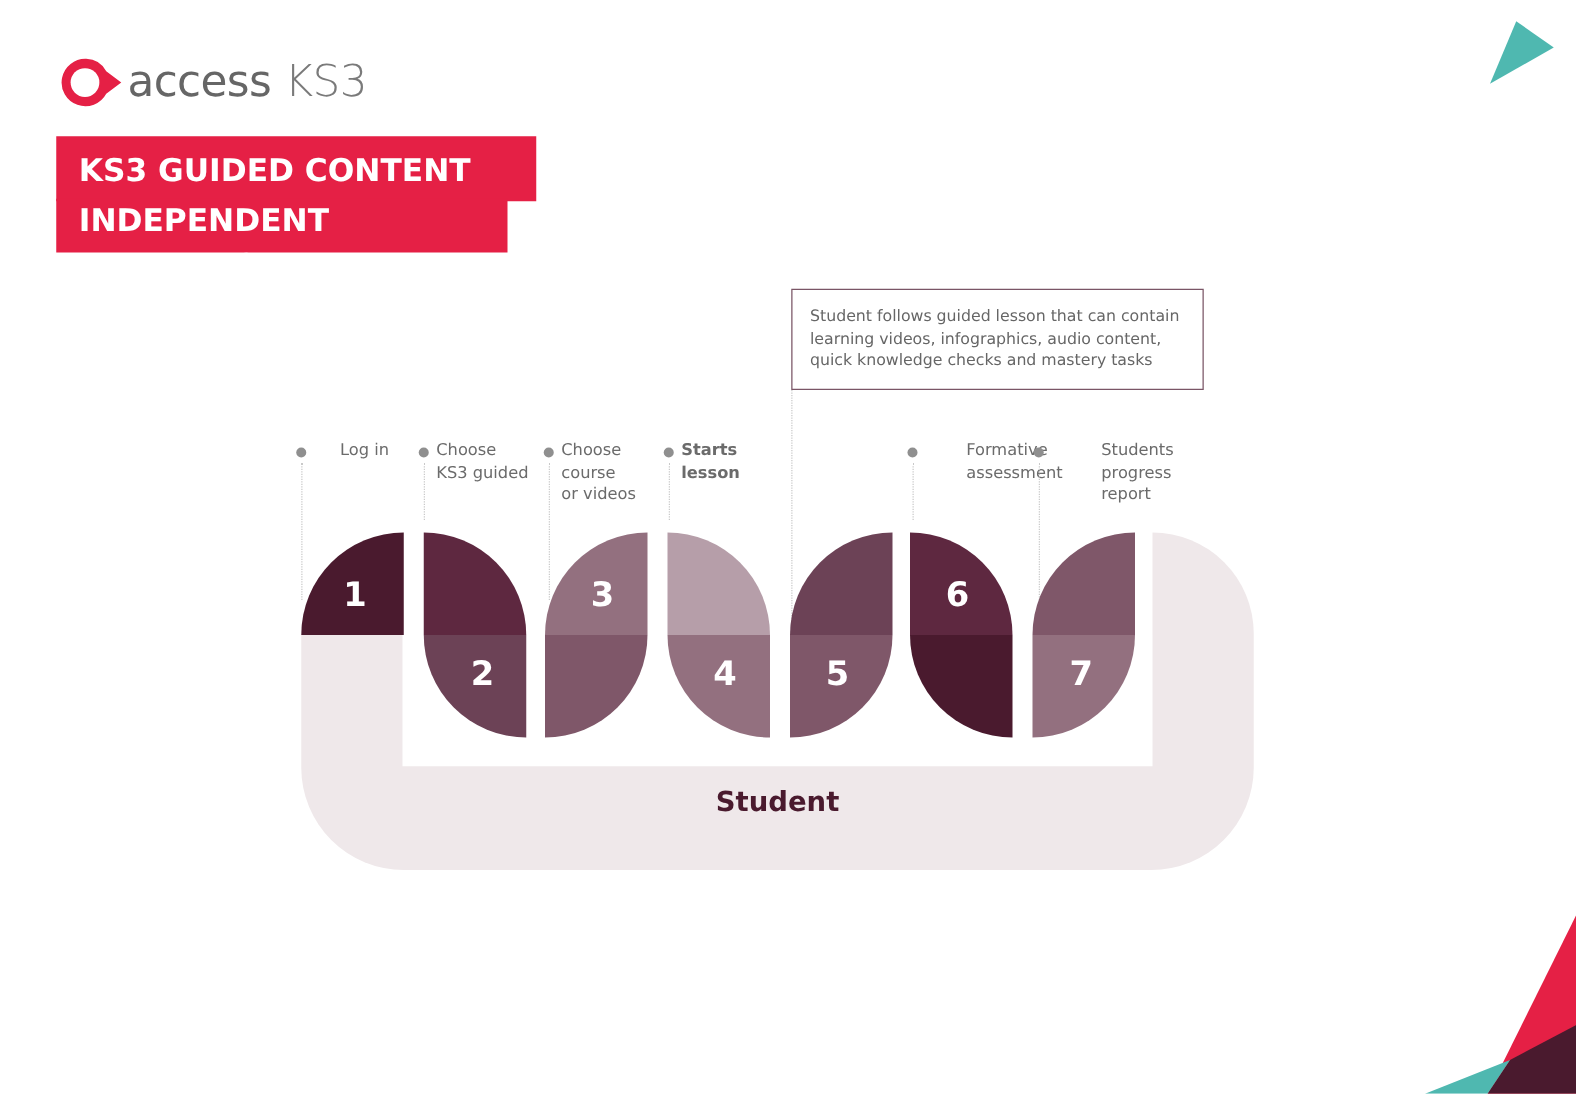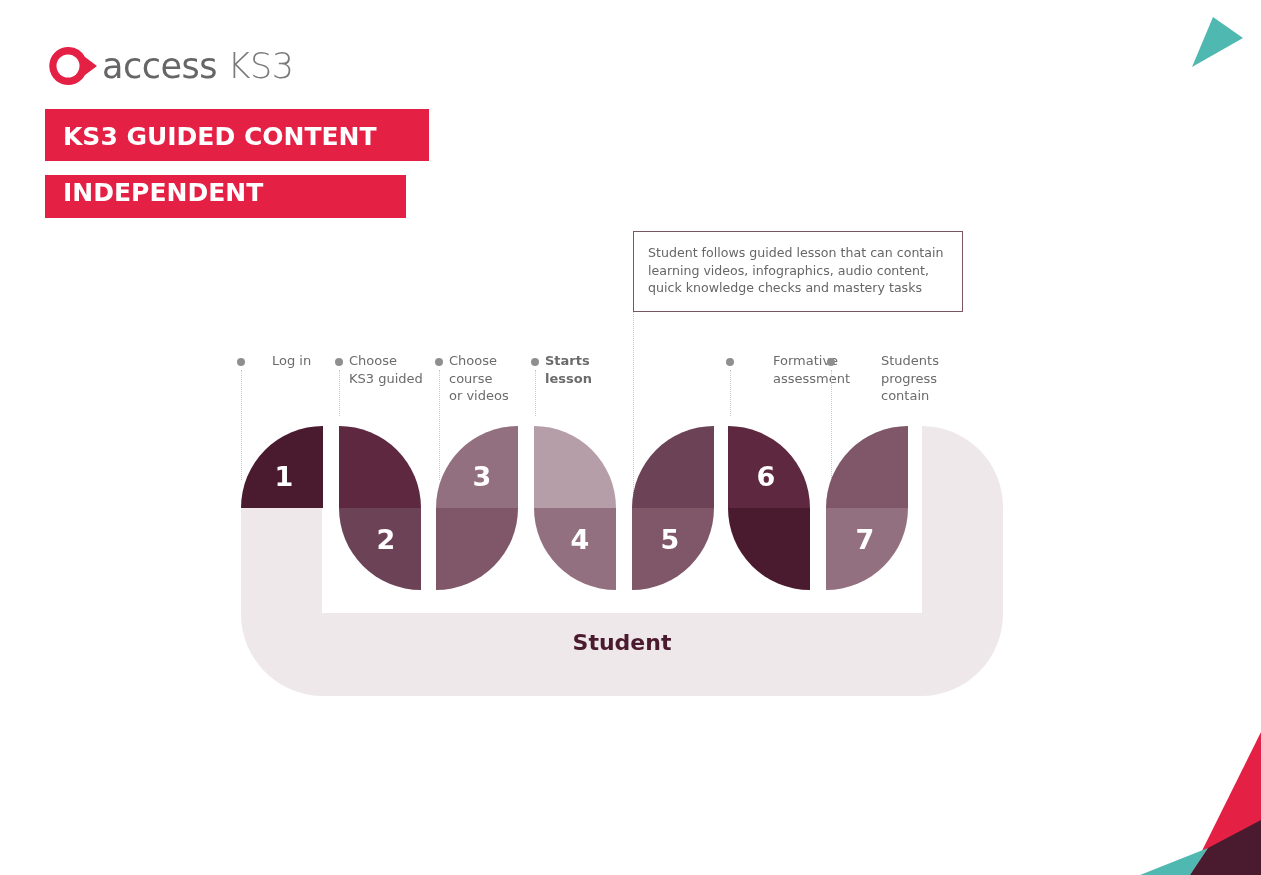--- a/index.html
+++ b/index.html
@@ -26,21 +26,21 @@
   <div class="logo-mark">
     <svg width="52" height="44" viewBox="0 0 52 44">
       <path d="M22 3 A19 19 0 1 0 38 31 L50 22 L38 13 A19 19 0 0 0 22 3 Z" fill="#e52045"></path>
       <circle cx="21" cy="22" r="11.5" fill="#ffffff"></circle>
     </svg>
   </div>
   <span class="logo-text"><span>access</span> <span class="light">KS3</span></span>
 </div>
 
 <div class="title-line" style="top:109px; width:384px; height:52px; padding-top:8px;"><span>KS3 GUIDED CONTENT MAP</span></div>
-<div class="title-line" style="top:175px; width:361px; height:43px; line-height:36px;"><span>INDEPENDENT LEARNING</span></div>
+<div class="title-line" style="top:159px; width:361px; height:43px; line-height:36px;"><span>INDEPENDENT LEARNING</span></div>
 
 <svg class="abs" style="left:1185px; top:12px;" width="62" height="60" viewBox="0 0 62 60">
   <polygon points="28,5 58,26 7,55" fill="#4fb8b0"></polygon>
 </svg>
 <svg class="abs" style="left:1130px; top:720px;" width="131" height="155" viewBox="0 0 131 155">
   <polygon points="131,12 131,155 60,155" fill="#e52045"></polygon>
   <polygon points="131,100 131,155 60,155 78,128" fill="#4a1a2e"></polygon>
   <polygon points="78,128 60,155 10,155" fill="#4fb8b0"></polygon>
 </svg>
 
@@ -80,21 +80,21 @@
 <div class="step-label" style="left:773px; top:352px;">
     <div>Formative</div>
     <div>assessment</div>
   </div>
 
 <div class="dot" style="left:827px; top:358px;"></div>
 <div class="dline" style="left:831px; top:370px; height:110px;"></div>
 <div class="step-label" style="left:841px; top:352px;margin-left:40px;">
     <div>Students</div>
     <div>progress</div>
-    <div>contain</div>
+    <div>report</div>
   </div>
 
 <div class="abs band" style="left:241px; top:508px; width:762px; height:188px; border-radius:0 0 82px 82px;"></div>
 <div class="abs" style="left:322px; top:508px; width:600px; height:105px; background:#ffffff;"></div>
 <div class="abs band" style="left:922px; top:426px; width:81px; height:82px; border-top-right-radius:82px;"></div>
 <div class="abs student">Student</div>
 
 <div class="q" style="left:241px; top:426px; background:#4a1a2e; border-top-left-radius:82px;"></div>
 <div class="num" style="left:243px; top:436px;">1</div>
 

